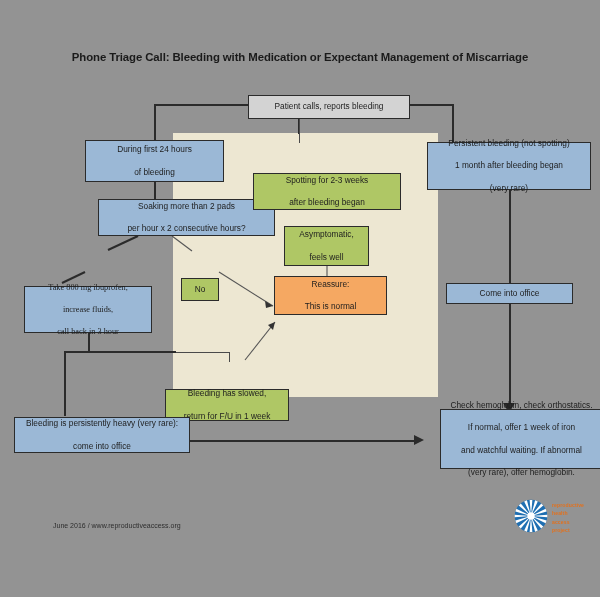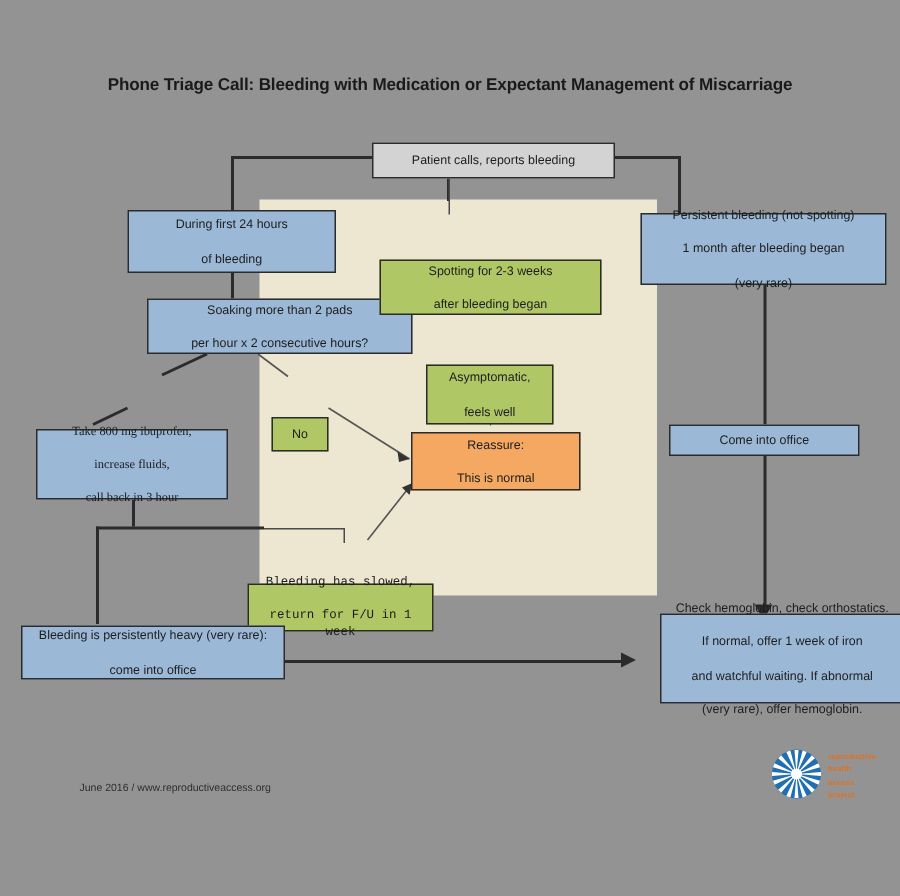--- a/index.html
+++ b/index.html
@@ -172,35 +172,35 @@
     </span>
   </div>
 
   <div class="node n-green" style="left:253px;top:145px;width:148px;height:37px;">
     <span>
       <span>Spotting for 2-3 weeks</span><br>
       <span>after bleeding began</span>
     </span>
   </div>
 
-  <div class="node n-green" style="left:284px;top:215px;width:85px;height:40px;">
+  <div class="node n-green" style="left:284px;top:198px;width:85px;height:40px;">
     <span>
       <span>Asymptomatic,</span><br>
       <span>feels well</span>
     </span>
   </div>
 
-  <div class="node n-orange" style="left:274px;top:288px;width:113px;height:39px;justify-content:center;">
+  <div class="node n-orange" style="left:274px;top:276px;width:113px;height:39px;justify-content:center;">
     <span>
       <span>Reassure:</span><br>
       <span>This is normal</span>
     </span>
   </div>
 
-  <div class="node n-green" style="left:165px;top:361px;width:124px;height:32px;font-family:Liberation Mono, monospace;">
+  <div class="node n-green" style="left:165px;top:361px;width:124px;height:32px;">
     <span>
       <span>Bleeding has slowed,</span><br>
       <span>return for F/U in 1 week</span>
     </span>
   </div>
 
   <div class="node n-blue" style="left:427px;top:142px;width:164px;height:48px;">
     <span>
       <span>Persistent bleeding (not spotting)</span><br>
       <span>1 month after bleeding began</span><br>

